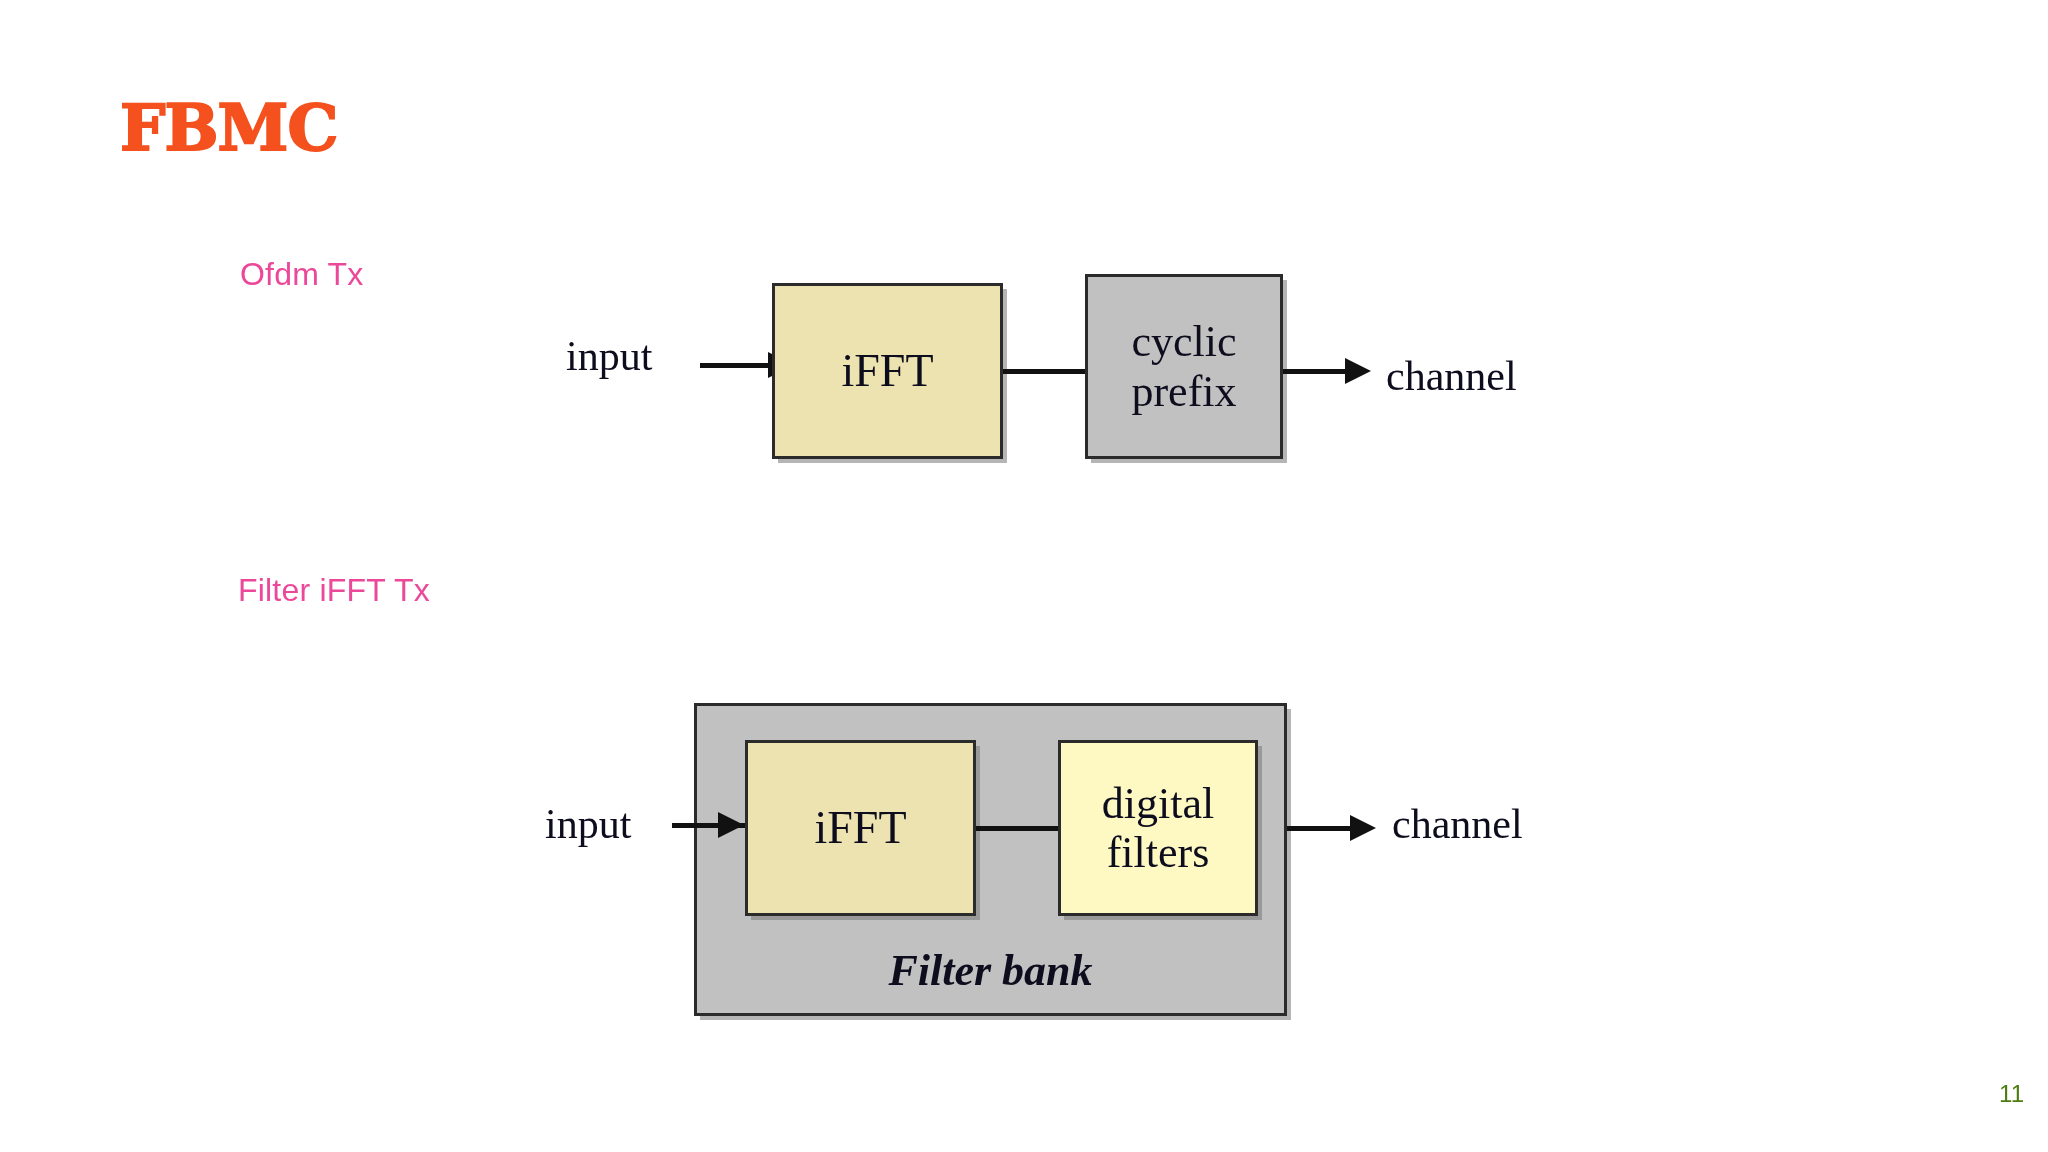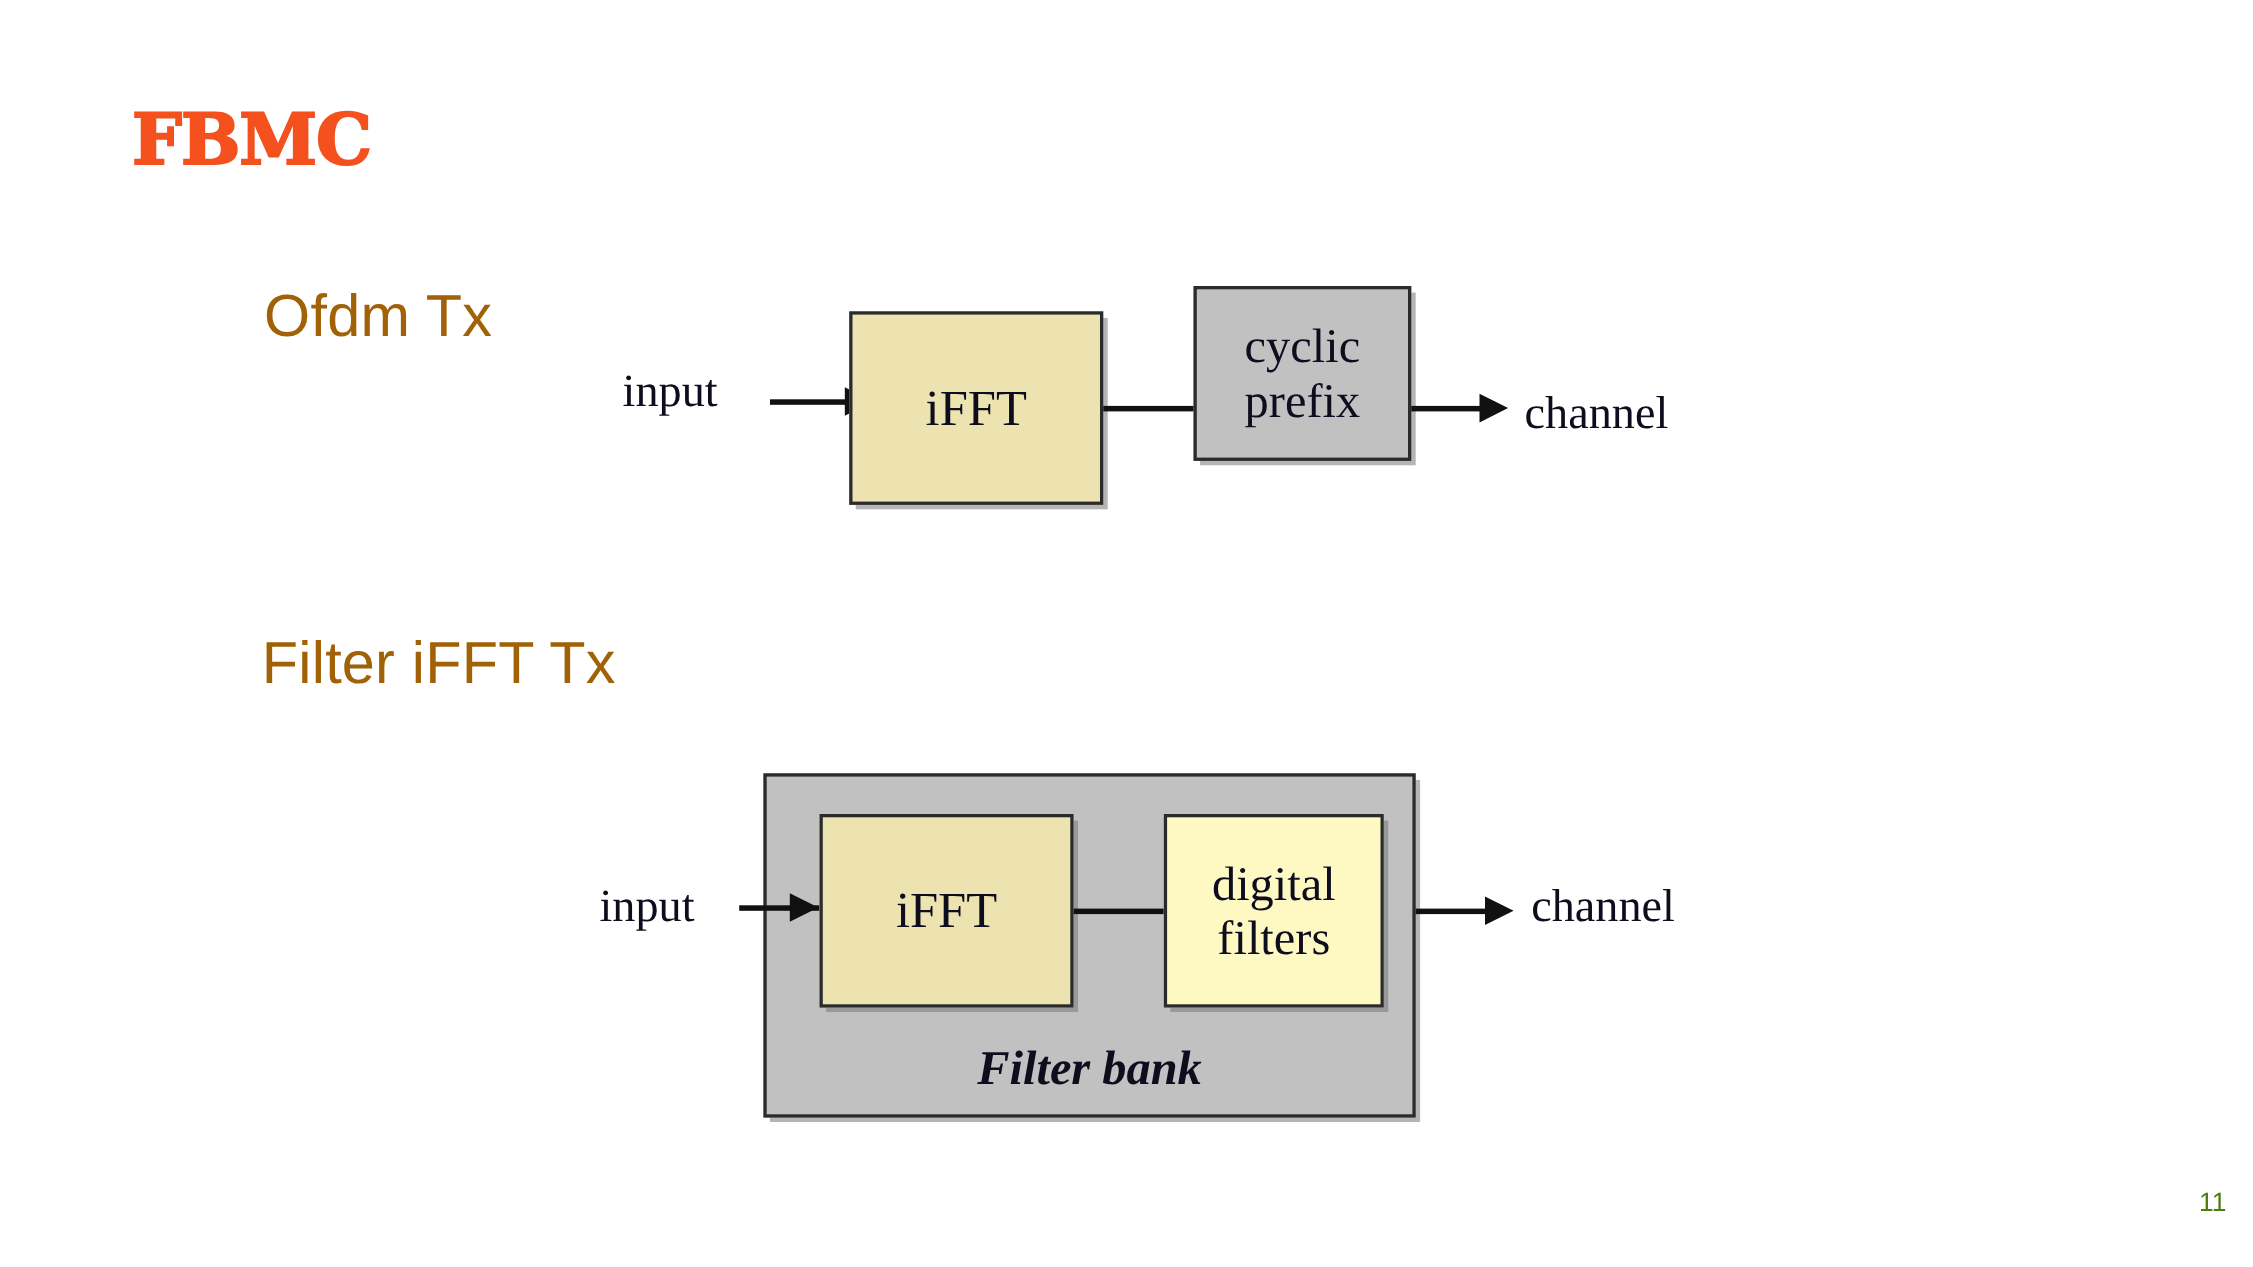--- a/index.html
+++ b/index.html
@@ -31,22 +31,22 @@
     -webkit-text-stroke: 2px #f4511e;
     white-space: nowrap;
     margin-left: 32px;
   }
 
   
   .section-caption {
     position: absolute;
     font-family: "Liberation Sans", sans-serif;
     font-weight: 400;
-    font-size: 54px;
-    color: #a16207;
+    font-size: 32px;
+    color: #ec4899;
     white-space: nowrap;
     letter-spacing: 0.2px;
   }
   #caption-ofdm  { left: 240px; top: 256px; }
   #caption-fb    { left: 238px; top: 572px; }
 
   
   .node-box {
     position: absolute;
     box-sizing: border-box;
@@ -93,21 +93,21 @@
 
   #box-ifft-1 {
     left: 772px; top: 283px; width: 231px; height: 176px;
     background: #ece3b1;
     font-size: 46px;
   }
 
   #d1-edge-mid   { left: 1003px; top: 369px; width: 84px; }
 
   #box-cyclic-prefix {
-    left: 1085px; top: 260px; width: 198px; height: 159px;
+    left: 1085px; top: 274px; width: 198px; height: 185px;
     background: #c1c1c1;
     font-size: 44px;
   }
 
   #d1-edge-out    { left: 1283px; top: 369px; width: 66px; }
   #d1-edge-out-hd { left: 1345px; top: 358px; }
   #d1-channel     { left: 1386px; top: 352px; }
 
   
   #fb-container {

